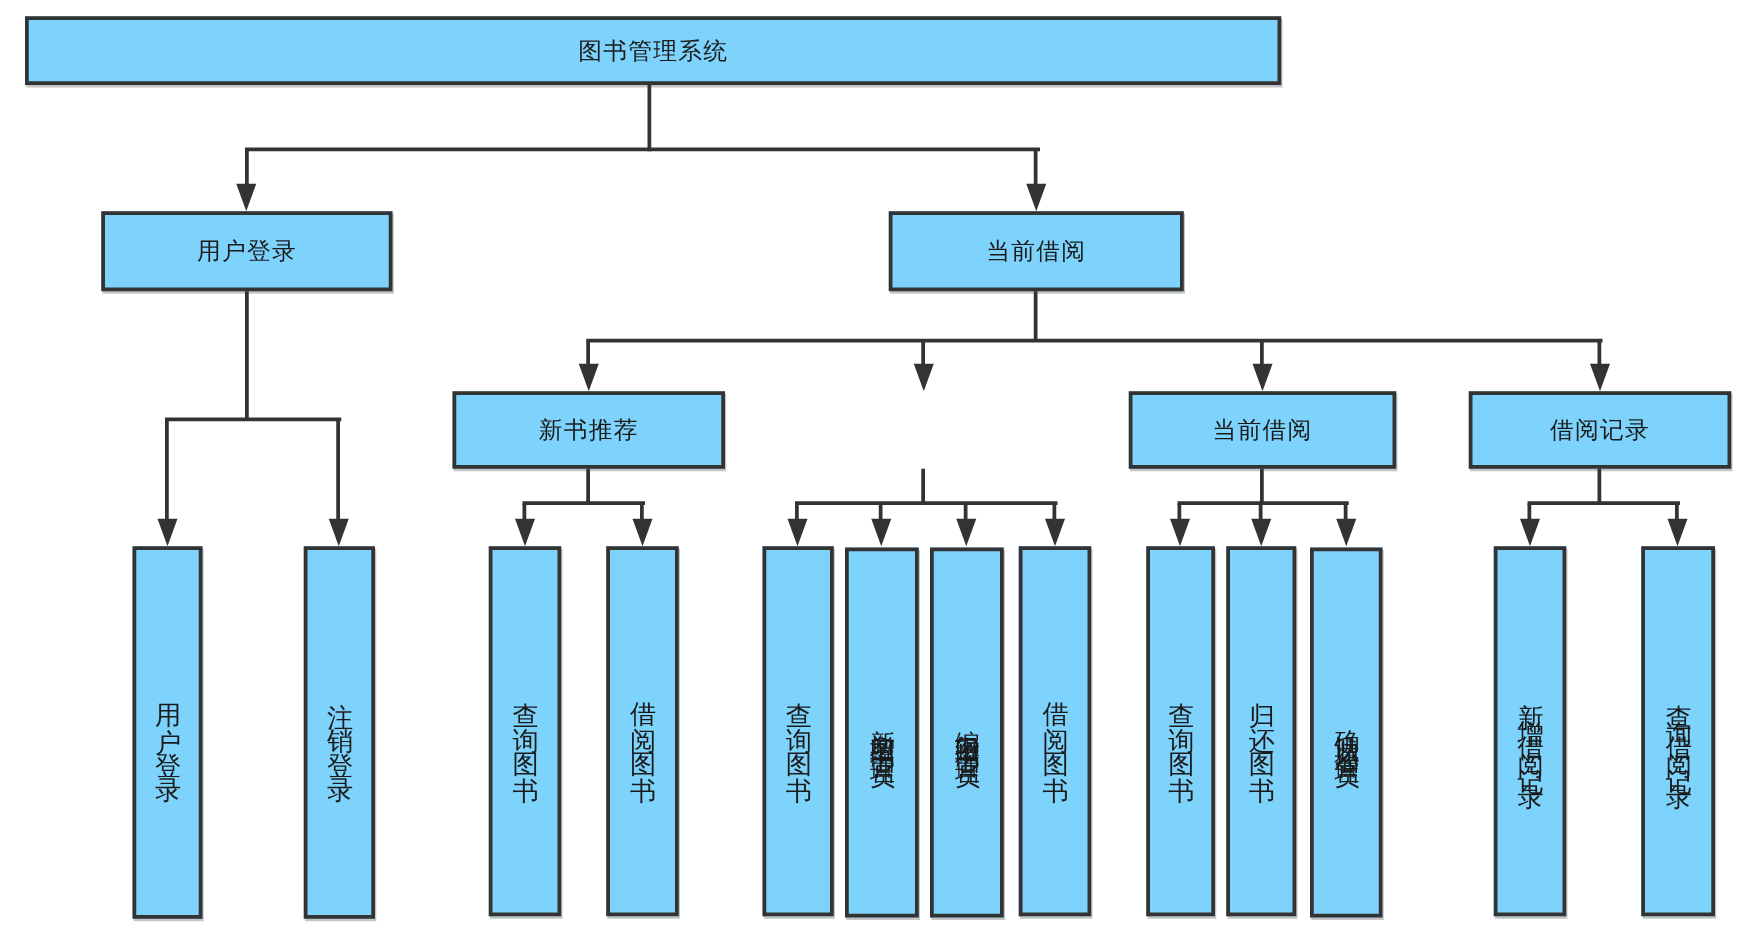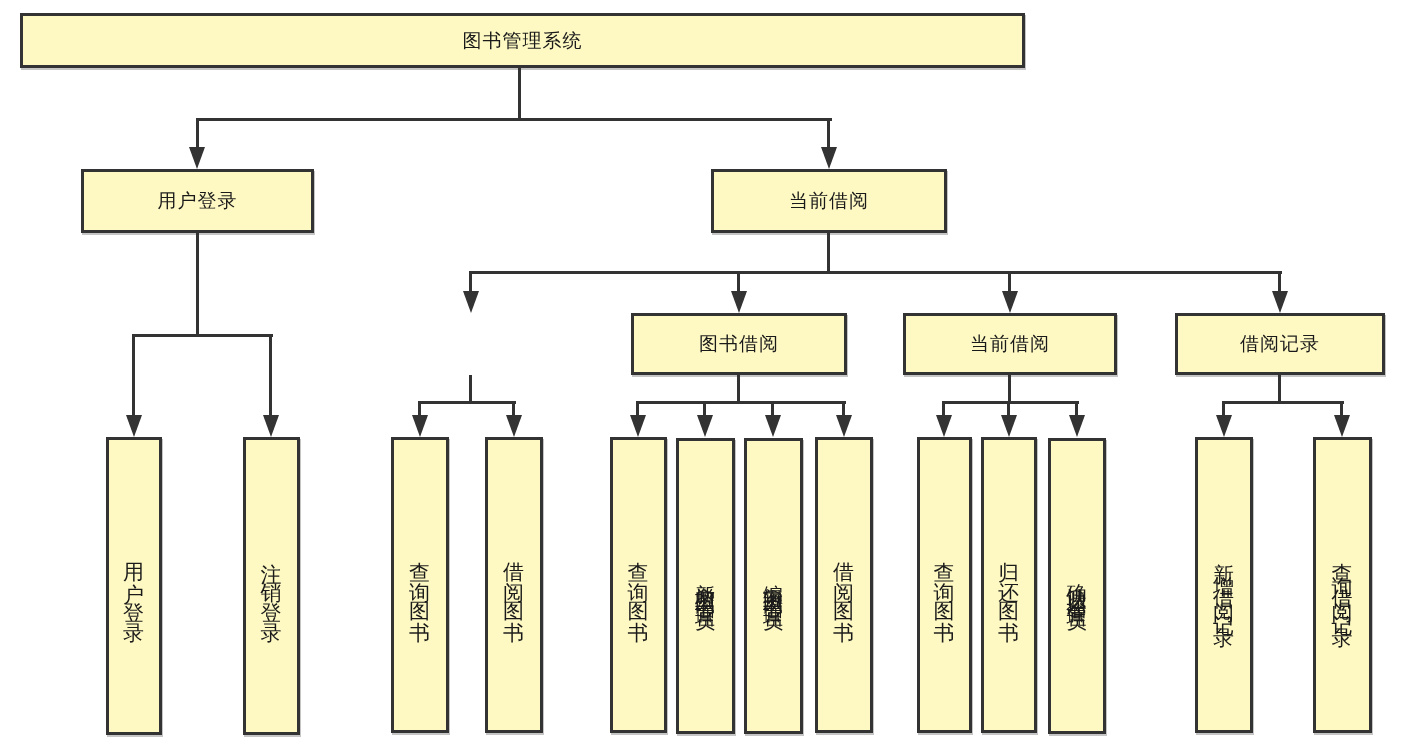--- a/index.html
+++ b/index.html
@@ -7,21 +7,21 @@
     position:relative;
     width:1405px;height:747px;
     background:#ffffff;
     font-family:"Liberation Sans","DejaVu Sans",sans-serif;
     overflow:hidden;
   }
   .node{
     position:absolute;
     box-sizing:border-box;
     border:3px solid #333333;
-    background:#fef9c3;
+    background:#7dd3fc;
     color:#1a1a1a;
     display:flex;align-items:center;justify-content:center;
     box-shadow:1px 2px 0 rgba(90,90,90,0.35);
   }
   .hnode{font-size:19px;letter-spacing:1px;white-space:nowrap;}
   .vnode{
     writing-mode:vertical-rl;
     text-orientation:mixed;
     font-size:21px;
     line-height:1;
@@ -82,22 +82,22 @@
   <div class="hline" style="left:469px;top:271px;width:813px;"></div>
   <div class="vline" style="left:469px;top:273px;height:20px;"></div>
   <div class="arrow" style="left:463px;top:291px;"></div>
   <div class="vline" style="left:737px;top:273px;height:20px;"></div>
   <div class="arrow" style="left:731px;top:291px;"></div>
   <div class="vline" style="left:1008px;top:273px;height:20px;"></div>
   <div class="arrow" style="left:1002px;top:291px;"></div>
   <div class="vline" style="left:1278px;top:273px;height:20px;"></div>
   <div class="arrow" style="left:1272px;top:291px;"></div>
 
-  <div class="node hnode" style="left:631px;top:313px;width:216px;height:62px;">
-    <span>图书借阅</span>
+  <div class="node hnode" style="left:362px;top:313px;width:218px;height:62px;">
+    <span>新书推荐</span>
   </div>
   <div class="node hnode" style="left:903px;top:313px;width:214px;height:62px;">
     <span>当前借阅</span>
   </div>
   <div class="node hnode" style="left:1175px;top:313px;width:210px;height:62px;">
     <span>借阅记录</span>
   </div>
 
   <div class="vline" style="left:469px;top:375px;height:28px;"></div>
   <div class="hline" style="left:418px;top:401px;width:98px;"></div>

